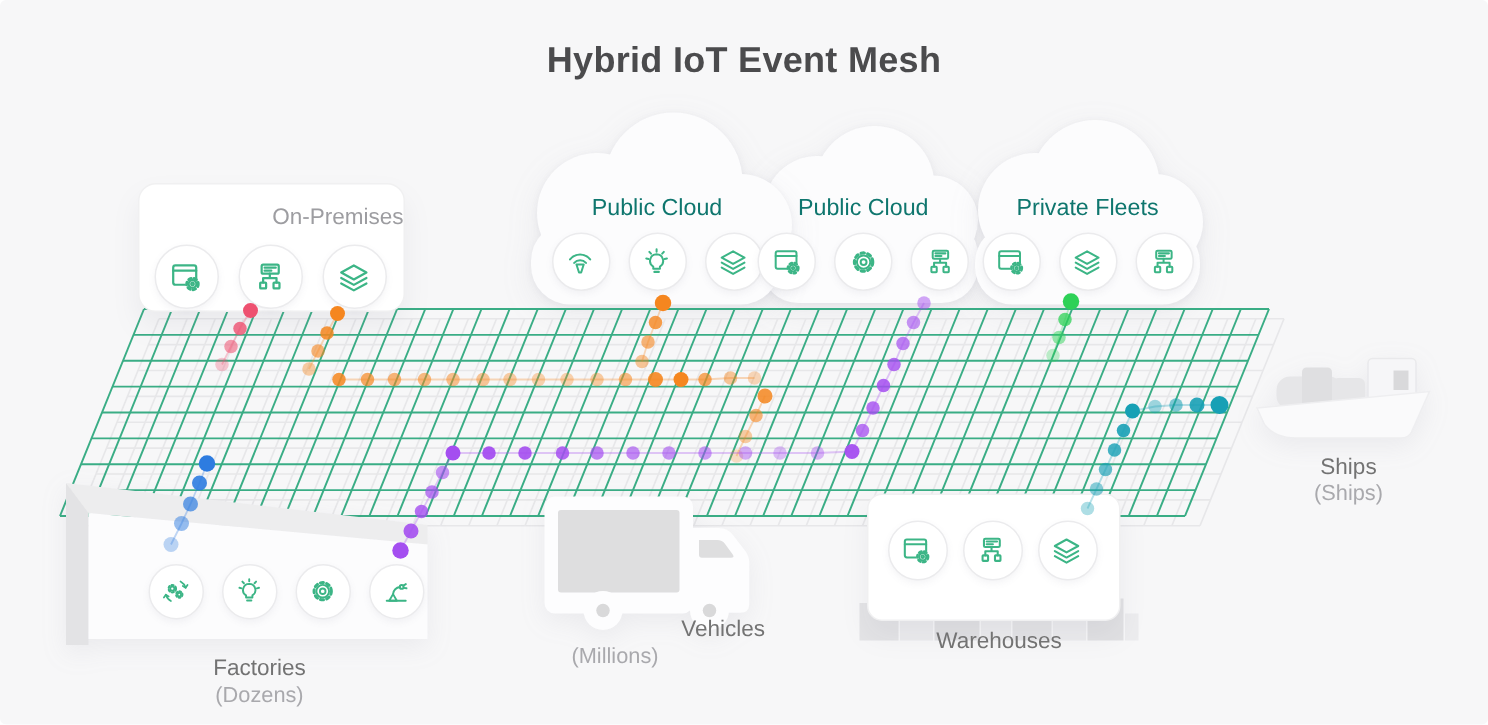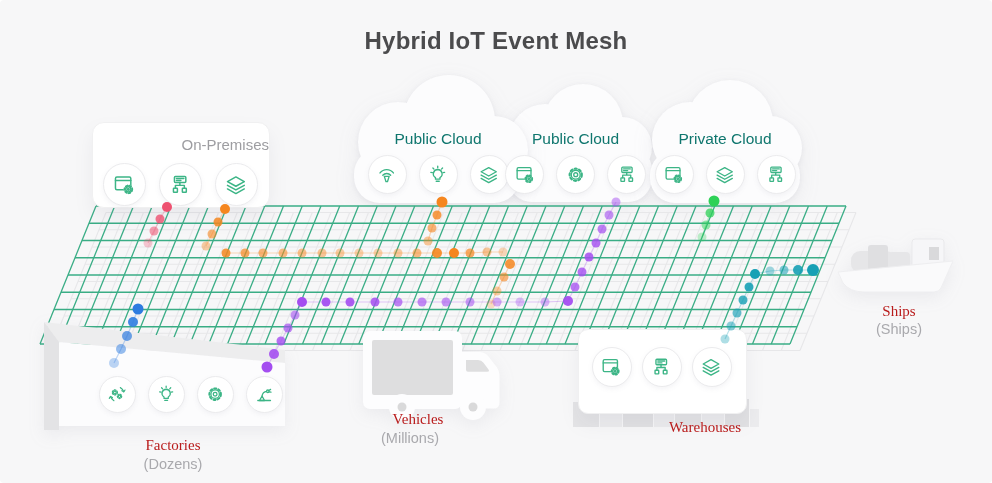--- a/index.html
+++ b/index.html
@@ -36,25 +36,25 @@
   .ir-onprem{left:92px;top:163px;width:176px;gap:13px;}
   .ir-onprem .icon-circle{width:41px;height:41px;}
   .ir-cloud1{left:352px;top:155px;width:172px;gap:12px;}
   .ir-cloud2{left:505px;top:155px;width:141px;gap:12px;}
   .ir-cloud3{left:650px;top:155px;width:150px;gap:12px;}
   .ir-cloud1 .icon-circle,.ir-cloud2 .icon-circle,.ir-cloud3 .icon-circle{width:37px;height:37px;}
   .ir-fact{left:85px;top:376px;width:212px;gap:12px;}
   .ir-fact .icon-circle{width:35px;height:35px;}
   .ir-wh{left:578px;top:347px;width:167px;gap:10px;}
   .ir-wh .icon-circle{width:38px;height:38px;}
-  .site-label{position:absolute;z-index:3;text-align:center;font-size:15px;color:#b91c1c;font-family:Liberation Serif, serif;}
+  .site-label{position:absolute;z-index:3;text-align:center;font-size:15px;color:#737373;}
   .site-sublabel{position:absolute;z-index:3;text-align:center;font-size:14.5px;color:#a9a9ad;}
   .lb-fact{left:98px;top:437px;width:150px;}   .lb-fact-s{left:98px;top:456px;width:150px;}
-  .lb-veh{left:343px;top:411px;width:150px;}   .lb-veh-s{left:335px;top:430px;width:150px;text-align:center;}
-  .lb-wh{left:591px;top:419px;width:150px;text-align:right;}
+  .lb-veh{left:360px;top:411px;width:150px;text-align:right;}   .lb-veh-s{left:335px;top:430px;width:150px;text-align:center;}
+  .lb-wh{left:591px;top:419px;width:150px;}
   .lb-ship{left:824px;top:303px;width:150px;}  .lb-ship-s{left:824px;top:321px;width:150px;}
   .cloud-shape{filter:drop-shadow(0 6px 10px rgba(130,130,150,.10)) drop-shadow(0 1px 2px rgba(130,130,150,.10));}
   .silhouette{filter:drop-shadow(0 5px 8px rgba(130,130,150,.10));}
 </style>
 </head>
 <body>
 
 <div id="canvas">
 
   <svg id="bg-svg" width="992" height="483" viewBox="0 0 992 483">
@@ -346,21 +346,21 @@
           <use href="#i-gear"></use>
         </svg>
       </span>
       <span class="icon-circle">
         <svg viewBox="0 0 24 24">
           <use href="#i-server-tree"></use>
         </svg>
       </span>
     </div>
 
-  <div class="cloud-title ct3">Private Cloud</div>
+  <div class="cloud-title ct3">Private Fleets</div>
   <div class="icons-row ir-cloud3">
       <span class="icon-circle">
         <svg viewBox="0 0 24 24">
           <use href="#i-app-gear"></use>
         </svg>
       </span>
       <span class="icon-circle">
         <svg viewBox="0 0 24 24">
           <use href="#i-layers"></use>
         </svg>

